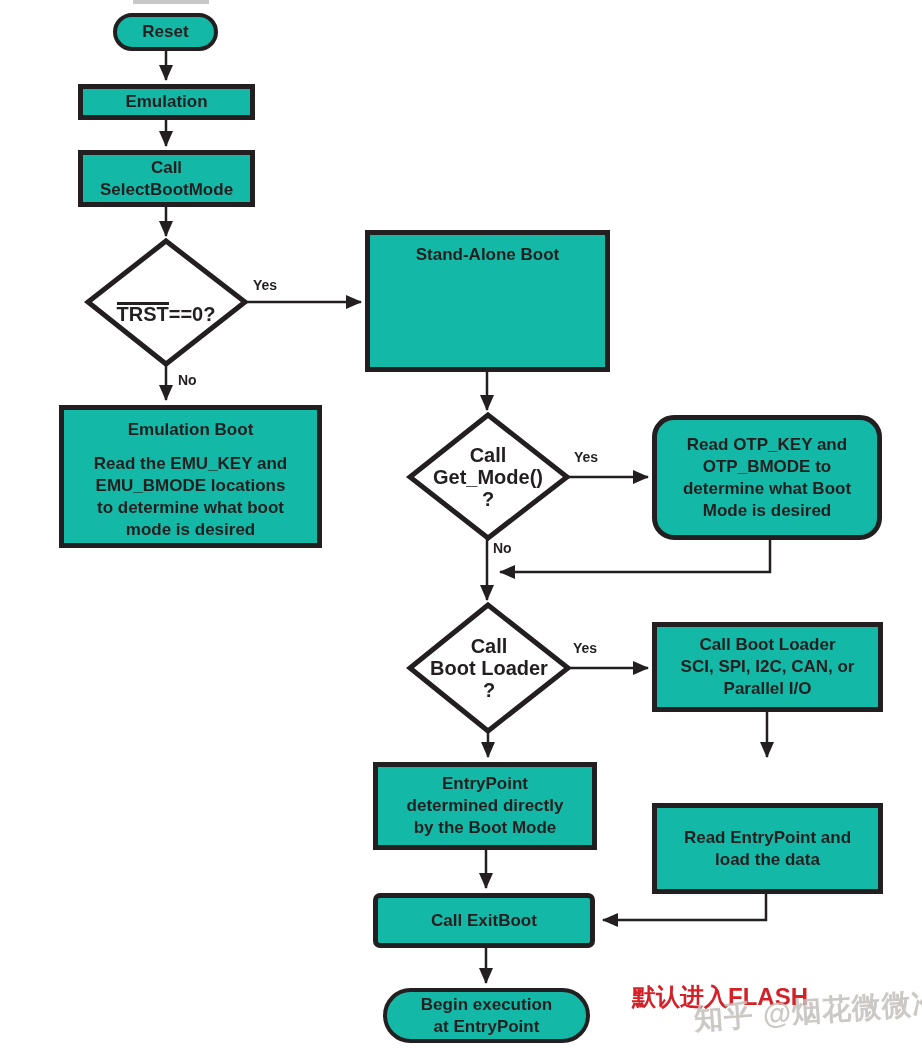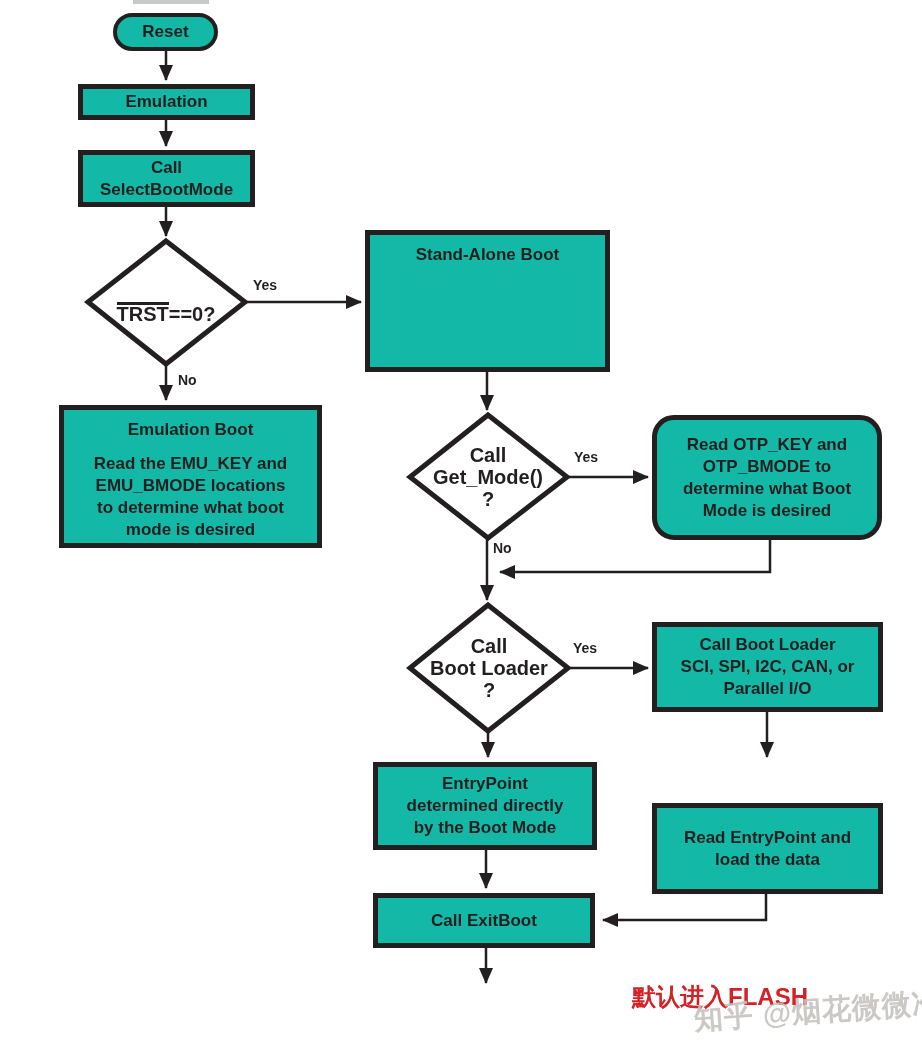--- a/index.html
+++ b/index.html
@@ -126,24 +126,28 @@
     <span class="label">EntryPoint
 determined directly
 by the Boot Mode</span>
   </div>
 
   <div class="node" style="left:652px;top:762px;width:231px;height:91px;margin-top:41px;">
     <span class="label">Read EntryPoint and
 load the data</span>
   </div>
 
-  <div class="node" style="left:373px;top:893px;width:222px;height:55px;">
+  <div class="node" style="left:373px;top:893px;width:222px;height:55px;border-radius:7px;">
     <span class="label">Call ExitBoot</span>
   </div>
 
+  <div class="node terminator" style="left:383px;top:988px;width:207px;height:55px;">
+    <span class="label">Begin execution
+at EntryPoint</span>
+  </div>
 
   <div class="dlabel" style="left:96px;top:283px;width:140px;height:40px;">
     <span>
       <span class="overline">TRST</span><span>==0?</span>
     </span>
   </div>
 
   <div class="dlabel" style="left:418px;top:444px;width:140px;height:66px;">Call
 Get_Mode()
 ?</div>

